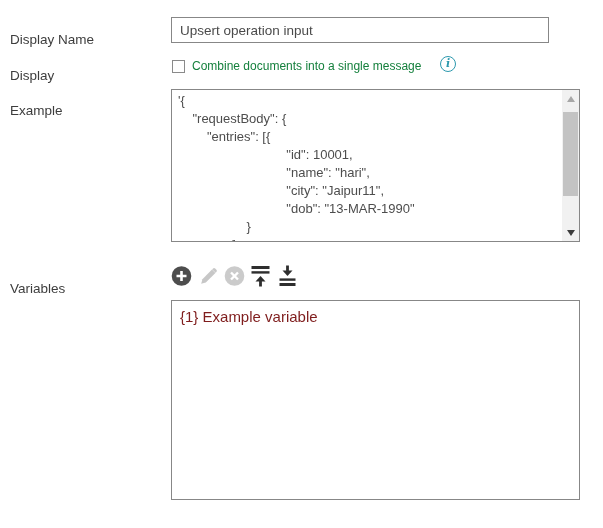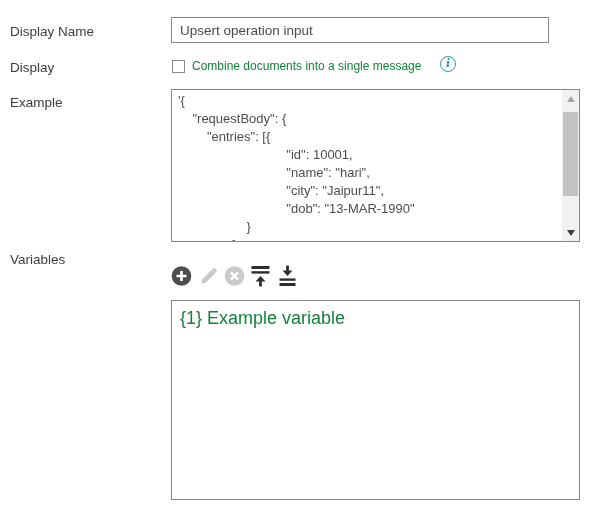--- a/index.html
+++ b/index.html
@@ -1,21 +1,21 @@
 <!DOCTYPE html>
 <html><head>
 <meta charset="utf-8">
 <style>
   html,body{margin:0;padding:0;background:#ffffff;}
   .app{
     position:relative;width:603px;height:528px;background:#ffffff;
     font-family:"Liberation Sans","DejaVu Sans",sans-serif;overflow:hidden;
   }
   .lbl{
-    position:absolute;left:10px;font-size:13.5px;color:#3d3d3d;
+    position:absolute;left:10px;font-size:13.5px;color:#3d3d3d;margin-top:8px;
   }
   .text-input{
     position:absolute;left:171px;top:17px;width:378px;height:26px;
     box-sizing:border-box;border:1px solid #878787;background:#fff;
     font-family:"Liberation Sans","DejaVu Sans",sans-serif;
     font-size:13.5px;color:#4a4a4a;padding:0 8px;outline:none;
   }
   .checkbox{
     position:absolute;left:172px;top:60px;width:13px;height:13px;
     box-sizing:border-box;border:1px solid #8a8a8a;background:#fff;display:inline-block;
@@ -50,21 +50,21 @@
   .sb-thumb{position:absolute;left:1px;top:22px;width:15px;height:84px;background:#c3c3c3;}
   .toolbar-btn{
     position:absolute;top:265px;width:21px;height:22px;padding:0;border:0;background:transparent;cursor:pointer;
   }
   .toolbar-btn svg{display:block;}
   .var-list{
     position:absolute;left:171px;top:300px;width:409px;height:200px;
     box-sizing:border-box;border:1px solid #878787;background:#fff;
   }
   .var-item{
-    font-size:18px;color:#15803d;padding:7px 8px;white-space:pre;
+    font-size:15px;color:#7f1d1d;padding:7px 8px;white-space:pre;
   }
 </style>
 </head>
 <body>
 
 <div class="app">
 
   <span class="lbl" style="top:24px">Display Name</span>
   <input class="text-input" type="text" value="Upsert operation input" style="">
 
@@ -88,21 +88,21 @@
       <div class="sb-btn up">
         <span class="tri-up"></span>
       </div>
       <div class="sb-thumb"></div>
       <div class="sb-btn down">
         <span class="tri-down"></span>
       </div>
     </div>
   </div>
 
-  <span class="lbl" style="top:252px">Variables</span>
+  <span class="lbl" style="top:273px">Variables</span>
 
   <button class="toolbar-btn" style="left:171px">
     <svg width="21" height="22" viewBox="0 0 21 22">
       <circle cx="10.5" cy="11" r="9.8" fill="#4d4d4d"></circle>
       <path d="M10.5 6v10M5.5 11h10" stroke="#ffffff" stroke-width="2.6"></path>
     </svg>
   </button>
 
   <button class="toolbar-btn" style="left:198px">
     <svg width="21" height="22" viewBox="0 0 21 22">

